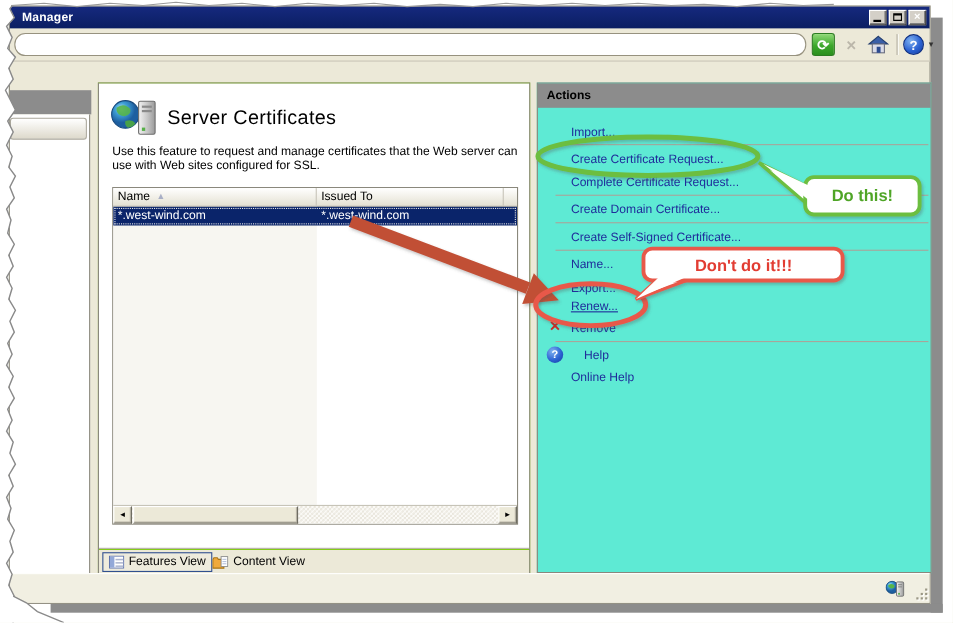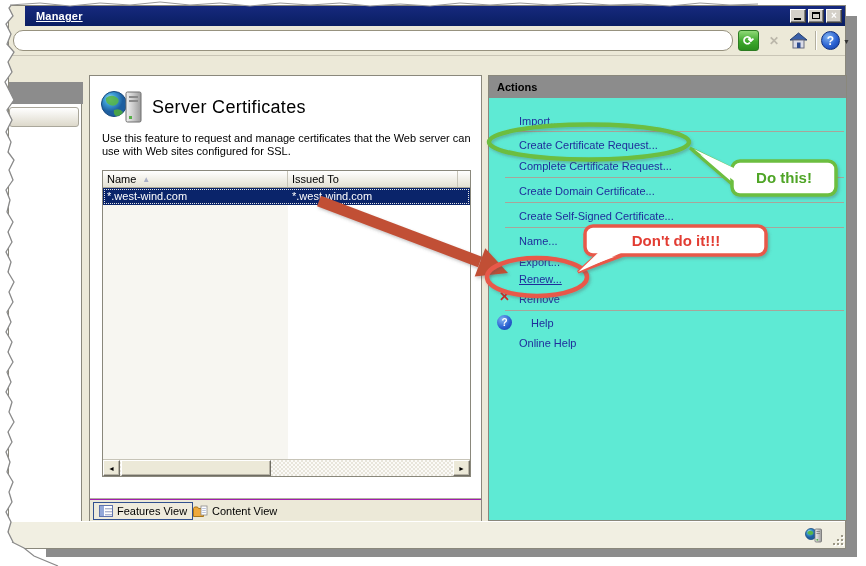--- a/index.html
+++ b/index.html
@@ -6,23 +6,23 @@
   html,body { width:866px; height:566px; background:#FFFFFF; overflow:hidden;
     font-family:"Liberation Sans", sans-serif; font-size:11px; color:#000; }
   .abs { position:absolute; }
 
   
   #window { position:absolute; left:8px; top:5px; width:838px; height:544px;
     background:#ECE9D8; border:1px solid #8A887C; z-index:1; }
   #shadow-right { position:absolute; left:846px; top:16px; width:11px; height:541px; background:#8C8C8C; z-index:0; }
   #shadow-bottom { position:absolute; left:46px; top:549px; width:811px; height:8px; background:#8C8C8C; z-index:0; }
 
-  #titlebar { position:absolute; left:16px; top:0; right:0; height:20px;
+  #titlebar { position:absolute; left:0; top:0; right:0; height:20px;
     background:linear-gradient(180deg,#16297E 0%,#0A1E62 100%);
-    color:#fff; font-weight:bold; line-height:20px; padding-left:11px; letter-spacing:.2px;text-decoration:underline; }
+    color:#fff; font-weight:bold; line-height:20px; padding-left:11px; letter-spacing:.2px; }
   #winbtns { position:absolute; right:3px; top:3px; display:flex; gap:2px; }
   .winbtn { width:16px; height:14px; background:#D4D0C8; border:1px solid; border-color:#FFF #404040 #404040 #FFF;
     box-shadow: inset -1px -1px 0 #808080; position:relative; font-size:10px; font-weight:bold; text-align:center; line-height:11px; cursor:default;}
   .glyph-min { position:absolute; left:3px; bottom:2px; width:7px; height:2px; background:#000; }
   .glyph-max { position:absolute; left:3px; top:2px; width:8px; height:7px; border:1px solid #000; border-top-width:2px; }
 
   
   #toolbar { position:absolute; left:0; top:20px; right:0; height:30px; background:#ECE9D8;
     border-bottom:1px solid #C9C5B6; }
   #address { position:absolute; left:4px; top:4px; width:720px; height:21px; background:#fff;
@@ -42,21 +42,21 @@
 
   
   #conn-header { position:absolute; left:0; top:76px; width:74px; height:22px; background:#8C8C8C; }
   #conn-body { position:absolute; left:0; top:98px; width:73px; height:417px; background:#FFFFFF;
     border-right:1px solid #8A887C; }
   #conn-toolbar { position:absolute; left:0; top:3px; width:70px; height:20px;
     background:linear-gradient(180deg,#FFFFFF 0%,#DDD9CB 100%); border:1px solid #AAA79B; border-radius:3px; }
 
   
   #center-panel { position:absolute; left:80px; top:69px; width:393px; height:446px;
-    background:#a21caf; border:1px solid #8A887C; }
+    background:#84cc16; border:1px solid #8A887C; }
   #center-white { position:absolute; left:0; top:0; right:0; height:423px; background:#fff;
     border-bottom:1px solid #B2AEA1; }
   #feature-title { position:absolute; left:62px; top:21px; font-size:18px; color:#000; letter-spacing:.3px; }
   #feature-desc { position:absolute; left:12px; top:56px; width:380px; line-height:13px; }
 
   #listbox { position:absolute; left:12px; top:94px; width:369px; height:307px;
     border:1px solid #8A887C; background:#fff; }
   .lh-row { position:absolute; left:0; top:0; right:0; height:17px;
     background:linear-gradient(180deg,#FFFFFF 0%,#EFEDE4 60%,#E3E0D3 100%); border-bottom:1px solid #ACA899; }
   .lh-cell { position:absolute; top:0; height:16px; line-height:16px; padding-left:4px; border-right:1px solid #C7C4B8; }

